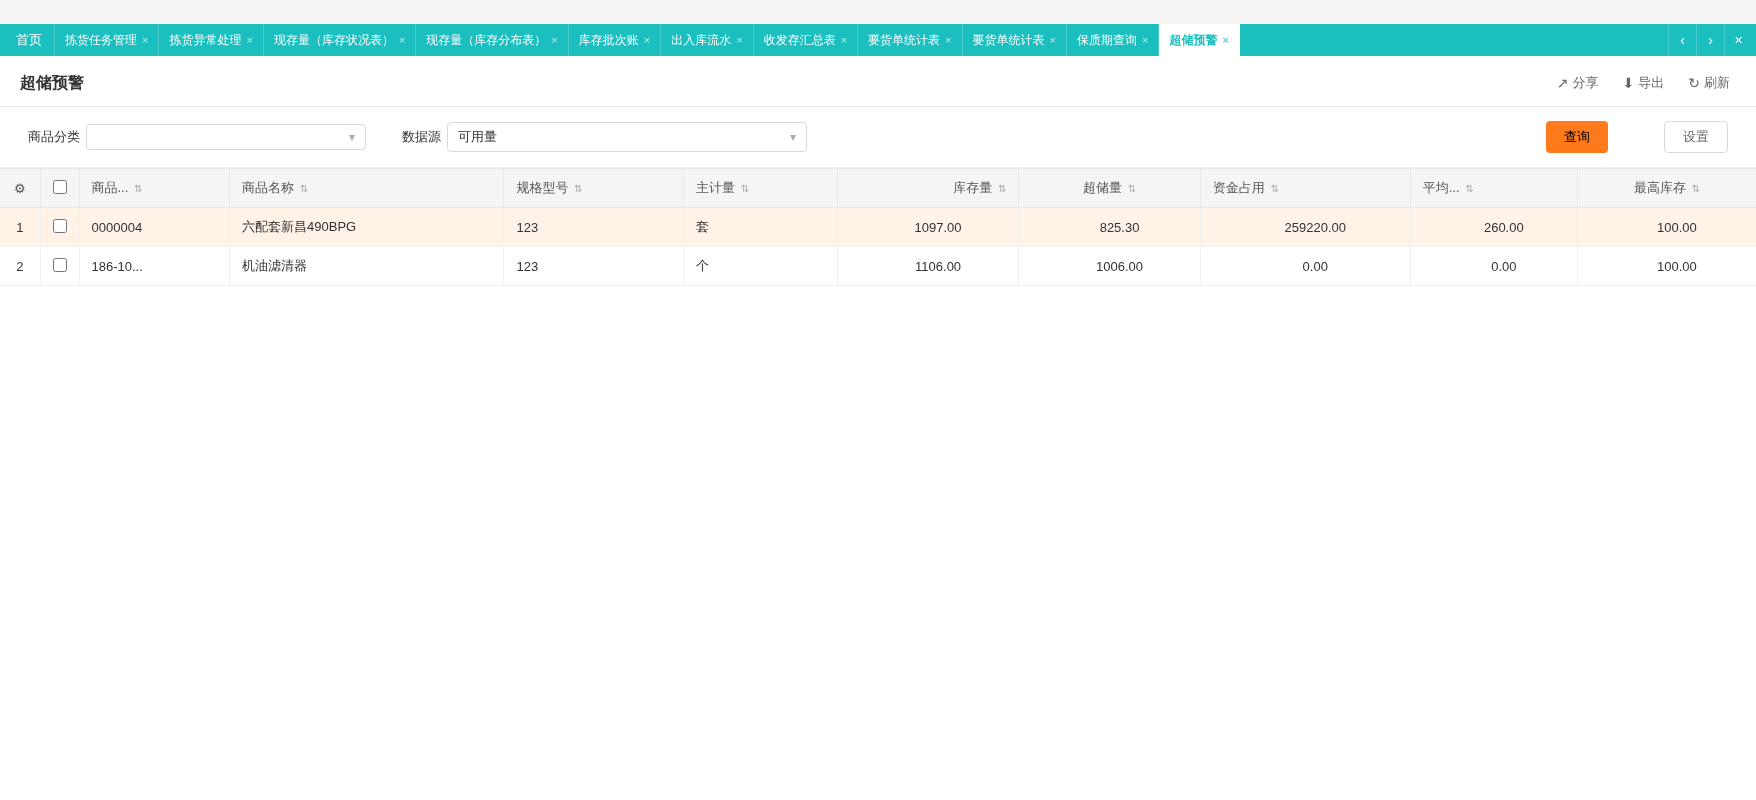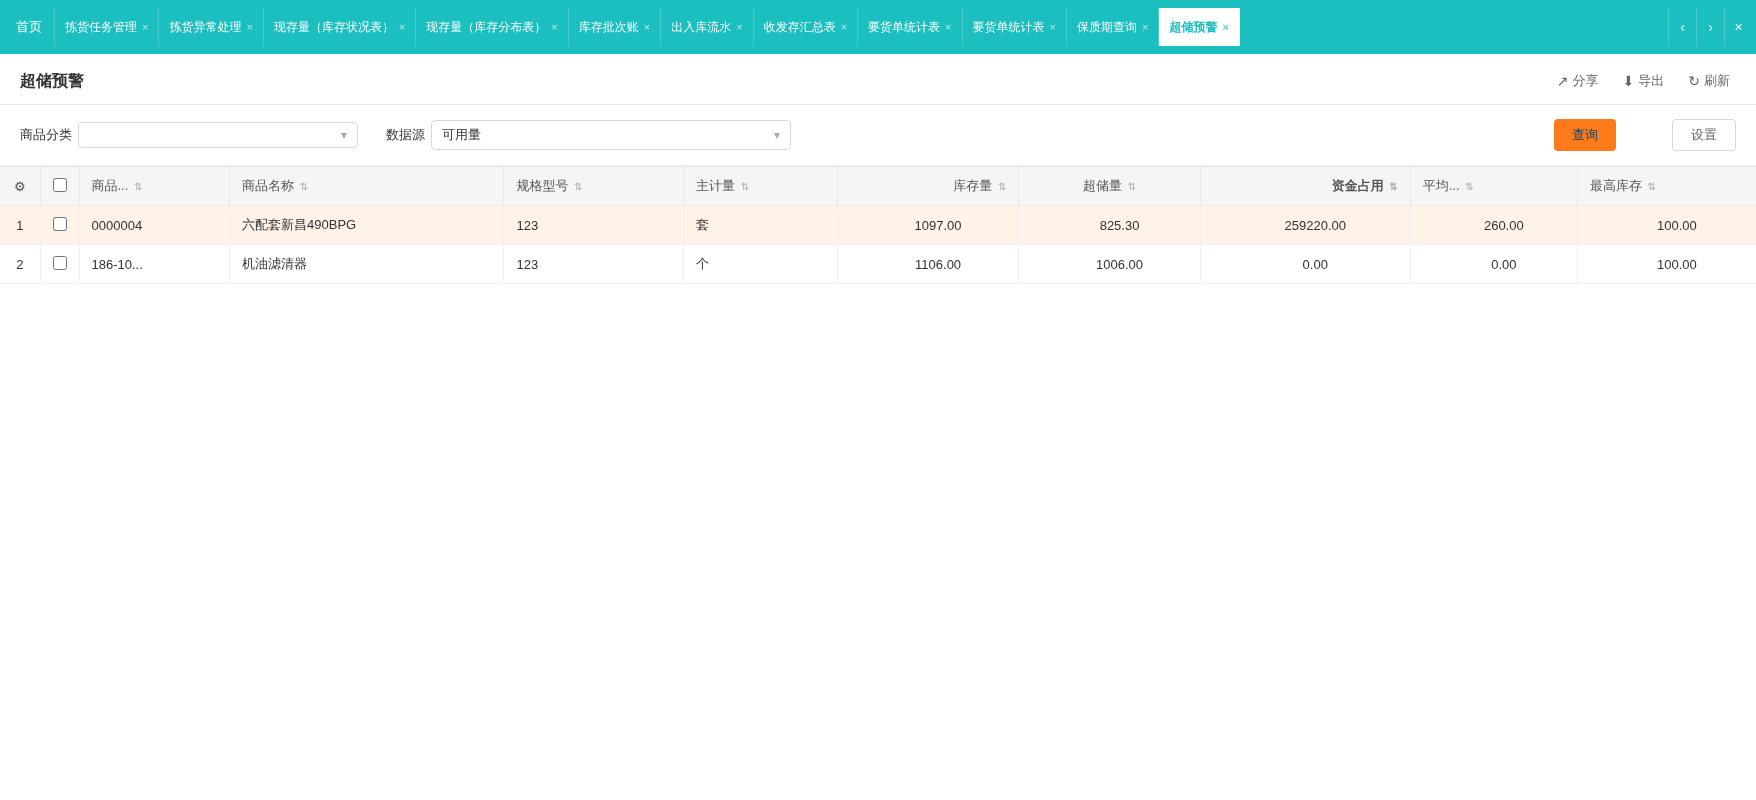--- a/index.html
+++ b/index.html
@@ -3,23 +3,24 @@
   <meta charset="utf-8">
   <style>
     * { box-sizing: border-box; margin: 0; padding: 0; }
     body { font-family: "Microsoft YaHei", Arial, sans-serif; font-size: 13px; background: #f5f5f5; color: #333; }
 
     
     .top-nav {
       display: flex;
       align-items: center;
       background: #1bbfbf;
-      height: 54px;
+      height: 32px;
       padding: 16px 4px;
       overflow: hidden;
+      margin-top: 24px;
     }
     .nav-tab {
       display: flex;
       align-items: center;
       padding: 0 10px;
       height: 38px;
       color: #fff;
       font-size: 12px;
       white-space: nowrap;
       cursor: pointer;
@@ -92,22 +93,22 @@
       cursor: pointer;
       padding: 4px 6px;
       border-radius: 3px;
     }
     .action-btn .icon { font-size: 14px; }
 
     
     .filter-row {
       display: flex;
       align-items: center;
-      padding: 14px 20px;
-      gap: 28px;
+      padding: 14px 28px;
+      gap: 36px;
       border-bottom: 1px solid #f0f0f0;
     }
     .filter-item {
       display: flex;
       align-items: center;
       gap: 6px;
     }
     .filter-label {
       color: #333;
       font-size: 13px;
@@ -127,21 +128,21 @@
     .filter-select-text { color: #999; font-size: 13px; }
     .filter-select-arrow { color: #aaa; font-size: 12px; }
     .filter-select-wide { min-width: 360px; text-align: right; }
     .filter-buttons {
       margin-left: auto;
       display: flex;
       gap: 8px;
     }
     .btn-query {
       background: #ff7a1a;
-      color: #0c4a6e;
+      color: #000000;
       border: none;
       border-radius: 4px;
       padding: 6px 18px;
       font-size: 13px;
       cursor: pointer;
     }
     .btn-settings {
       background: #fff;
       color: #666;
       border: 1px solid #d9d9d9;
@@ -320,29 +321,29 @@
             <span class="sort-icon">⇅</span>
           </th>
           <th style="text-align:right;">
             <span>库存量</span>
             <span class="sort-icon">⇅</span>
           </th>
           <th style="text-align:center;">
             <span>超储量</span>
             <span class="sort-icon">⇅</span>
           </th>
-          <th style="text-align:right;font-weight:bold;">
+          <th style="">
             <span>资金占用</span>
             <span class="sort-icon">⇅</span>
           </th>
           <th style="text-align:left;">
             <span>平均...</span>
             <span class="sort-icon">⇅</span>
           </th>
-          <th style="text-align:left;margin-top:22px;">
+          <th style="text-align:center;margin-top:22px;">
             <span>最高库存</span>
             <span class="sort-icon">⇅</span>
           </th>
         </tr>
       </thead>
       <tbody id="table-body">
 
       <tr class="row-highlighted">
     <td class="td-center">1</td>
     <td class="td-center">

